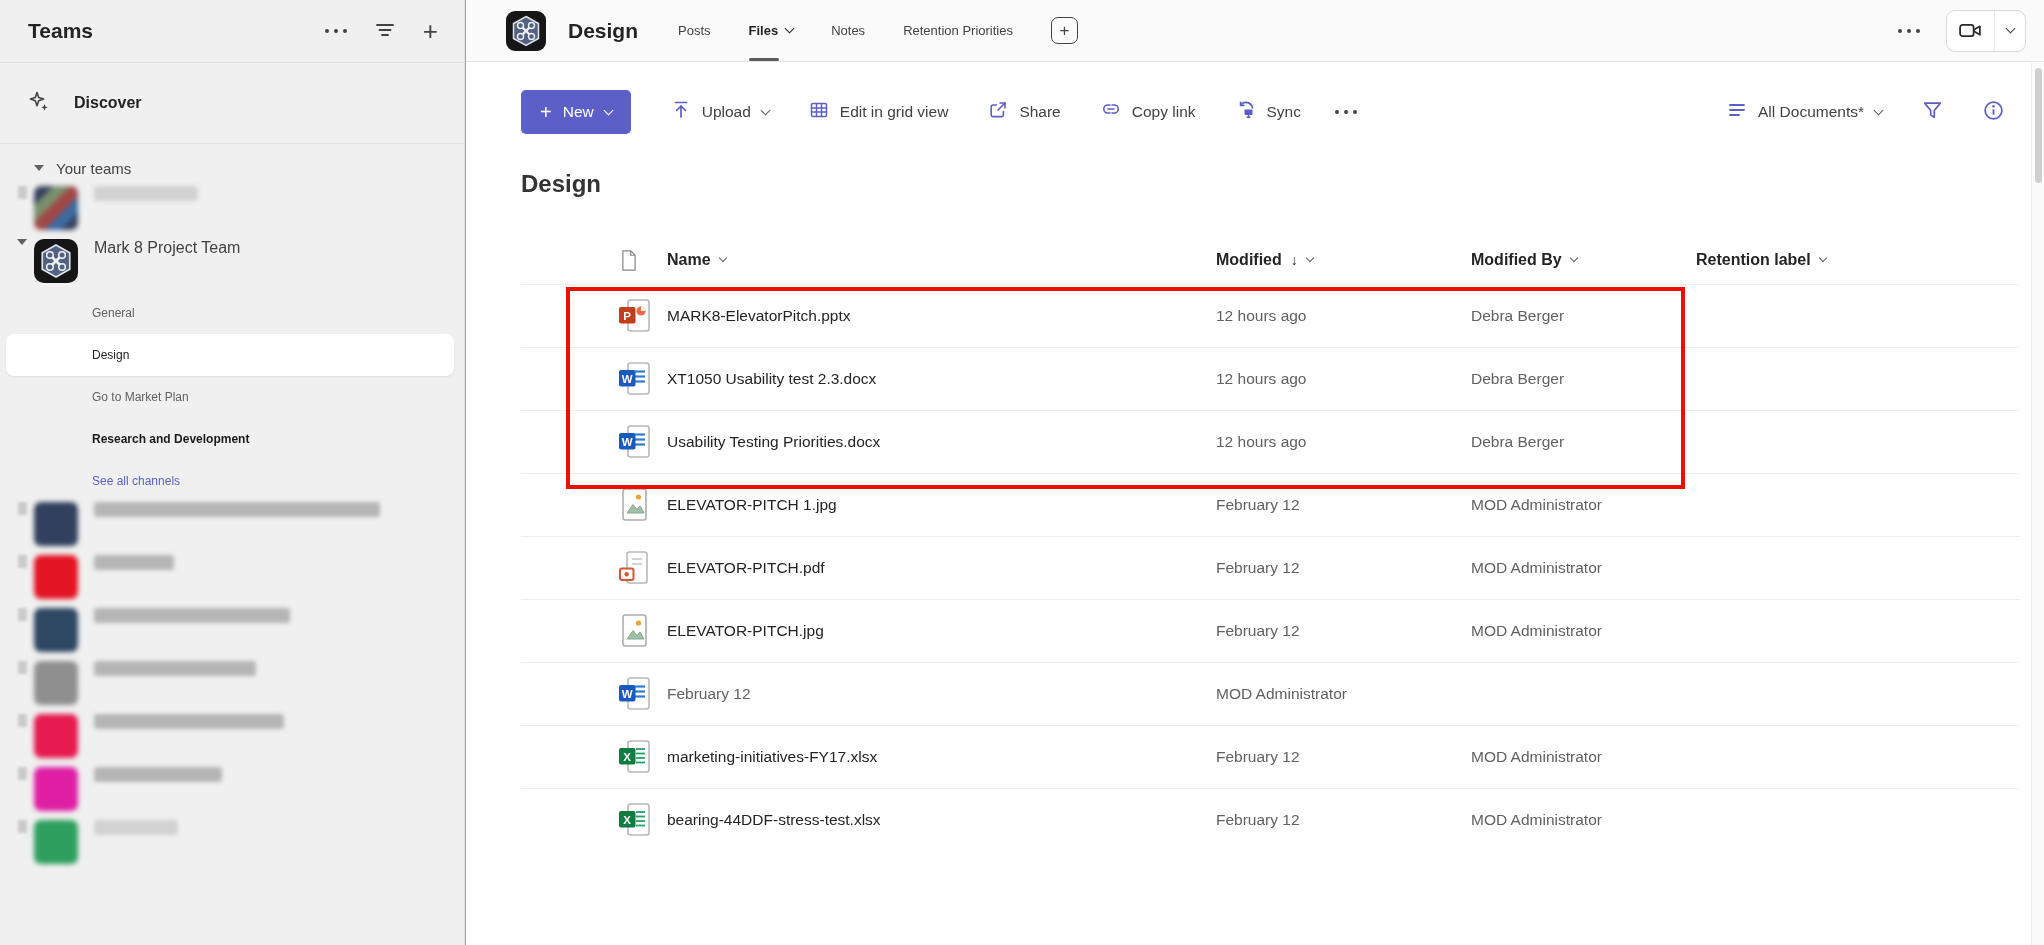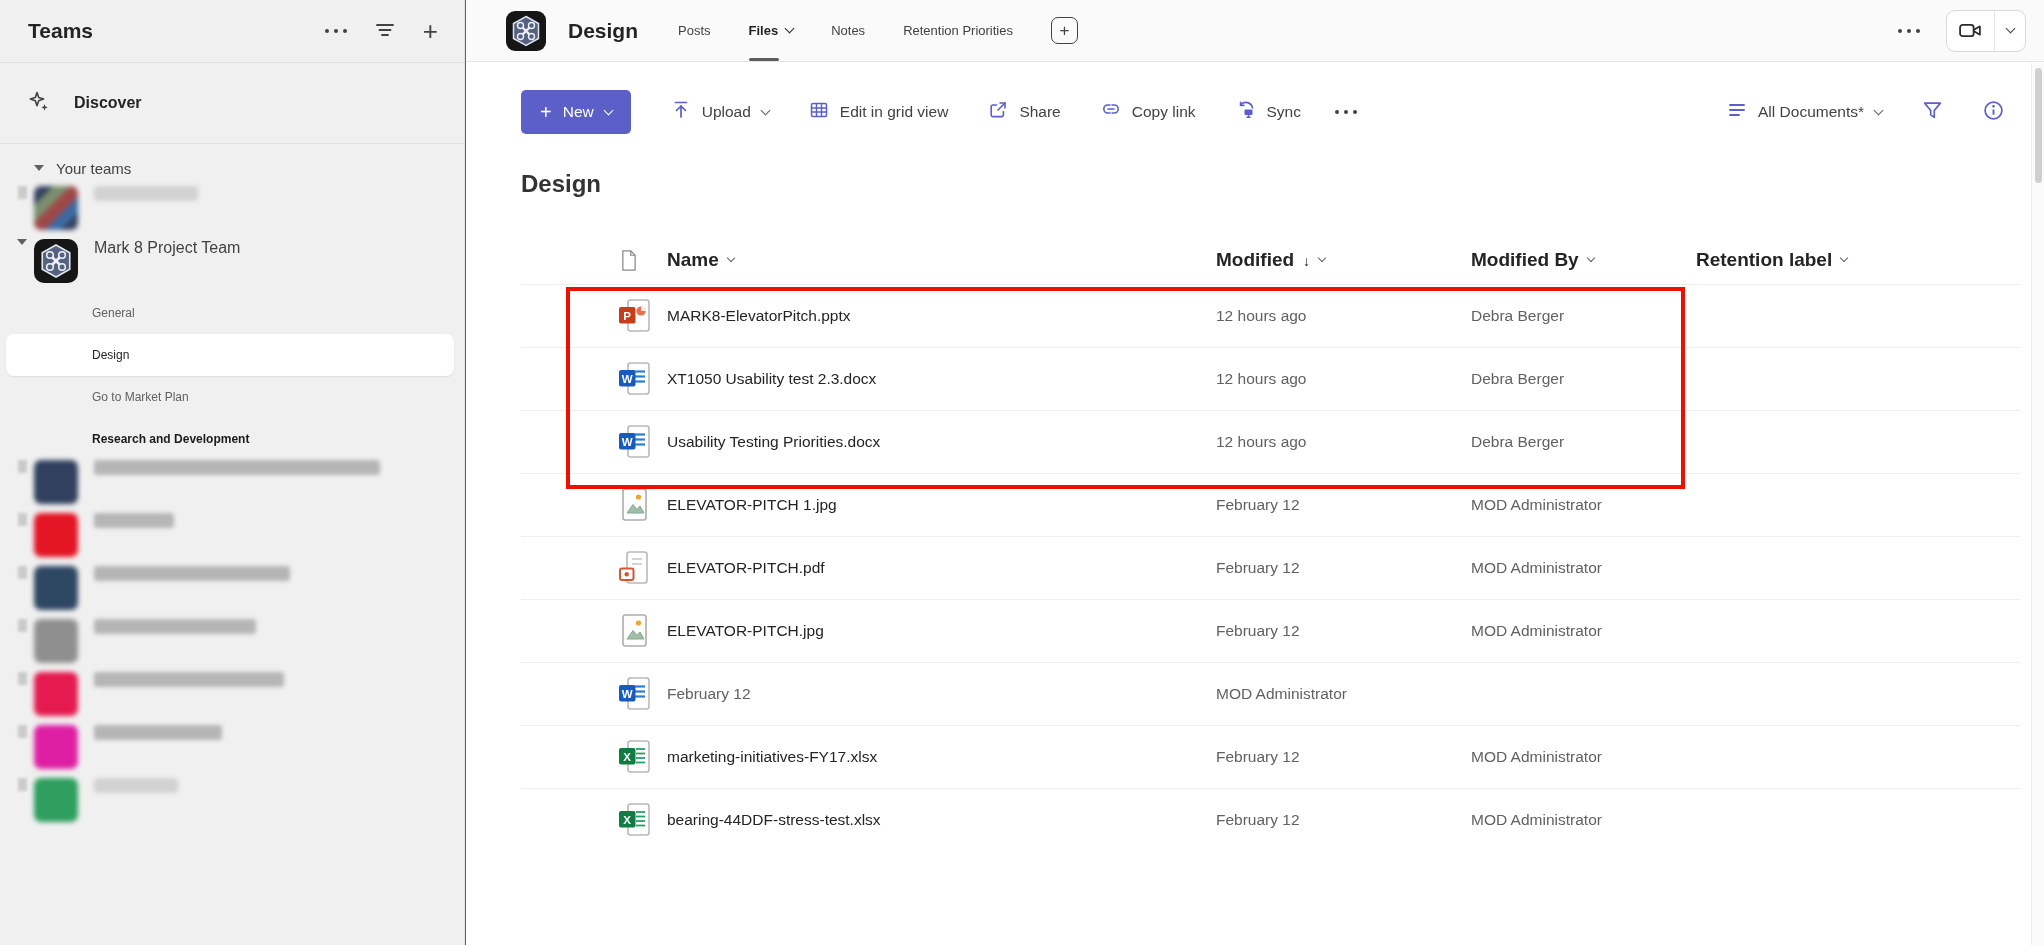--- a/index.html
+++ b/index.html
@@ -1,17 +1,17 @@
 <!DOCTYPE html>
 <html><head>
 <meta charset="utf-8">
 <style>
   * { box-sizing: border-box; margin: 0; padding: 0; }
   body { background:#ddd; font-family:"Liberation Sans", sans-serif; }
-  .screen { position:relative; width:2044px; height:945px; background:#4d7c0f; overflow:hidden; color:#242424; font-size:15px; }
+  .screen { position:relative; width:2044px; height:945px; background:#a3a3a3; overflow:hidden; color:#242424; font-size:15px; }
 
   
   .sidebar { position:absolute; left:0; top:0; width:465px; height:100%; background:#f0f0f0; border-right:1px solid #e2e2e2; }
   .sidebar-header { height:62px; display:flex; align-items:center; padding:0 26px 0 28px; gap:28px; }
   .sb-title { flex:1; font-size:21px; font-weight:700; color:#242424; }
   .dots { display:flex; gap:5px; align-items:center; cursor:pointer; }
   .dots i { width:4px; height:4px; border-radius:50%; background:#424242; }
   .plus-icon { font-size:26px; font-weight:300; color:#424242; line-height:1; cursor:pointer; }
   .sb-divider { height:1px; background:#e1e1e1; }
   .discover { height:48px; margin:16px 8px 16px 8px; display:flex; align-items:center; padding:0 20px; gap:24px; border-radius:8px; font-weight:700; font-size:16px; }
@@ -53,21 +53,21 @@
   .btn-new { display:flex; align-items:center; gap:11px; height:44px; padding:0 19px; background:#5b5fc7; color:#fff; border:none; border-radius:5px; font-size:15.5px; font-family:inherit; cursor:pointer; }
   .btn-new .nplus { font-size:20px; font-weight:300; line-height:1; }
   .tb-item { display:flex; align-items:center; gap:11px; margin-left:40px; color:#424242; font-size:15.5px; cursor:pointer; }
   .tb-item svg { flex:none; }
   .tb-more { margin-left:34px; cursor:pointer; }
   .tb-right { margin-left:auto; display:flex; gap:40px; padding-right:16px; }
   .gchev { color:#616161; }
 
   .files-heading { margin-top:36px; font-size:24px; font-weight:700; color:#333; }
   .table { margin-top:38px; }
-  .thead { display:grid; grid-template-columns:146px 549px 255px 225px 1fr; height:48px; align-items:center; font-size:19px; font-weight:700; color:#242424; }
+  .thead { display:grid; grid-template-columns:146px 549px 255px 225px 1fr; height:48px; align-items:center; font-size:16px; font-weight:700; color:#242424; }
   .th { display:flex; align-items:center; gap:9px; cursor:pointer; }
   .th .chev { width:6px; height:6px; border-width:1.4px; color:#616161; }
   .th-icon { margin-left:99px; }
   .sort-arrow::after { content:"\2193"; font-size:14px; color:#242424; }
   .frow { display:grid; grid-template-columns:146px 549px 255px 225px 1fr; height:63px; align-items:center; border-top:1px solid #ededed; cursor:pointer; }
   .doc-icon { margin-left:97px; width:32px; height:34px; }
   .fname { font-size:15.5px; color:#242424; }
   .fmeta { font-size:15.5px; color:#616161; }
 
   .red-box { position:absolute; left:100px; top:225px; width:1119px; height:202px; border:4px solid #eb1000; z-index:6; pointer-events:none; }
@@ -140,20 +140,21 @@
             <circle cx="25.5" cy="25.5" r="3" fill="#54627f" stroke="#eef0f6" stroke-width="1.4"></circle>
           </svg>
       </span>
       <span class="team-name">Mark 8 Project Team</span>
     </div>
 
     <div class="channel">General</div>
     <div class="channel selected">Design</div>
     <div class="channel">Go to Market Plan</div>
     <div class="channel unread">Research and Development</div>
+    <div class="channel link">See all channels</div>
 
     <div class="team-row">
       <span class="caret-slot">
           <span class="blur-caret"></span>
         </span>
       <span class="avatar-box avatar-blur" style="background: rgb(49, 64, 94);"></span>
       <span class="bar-stack">
           <span class="blur-bar dark" style="width:286px;"></span>
         </span>
     </div>

